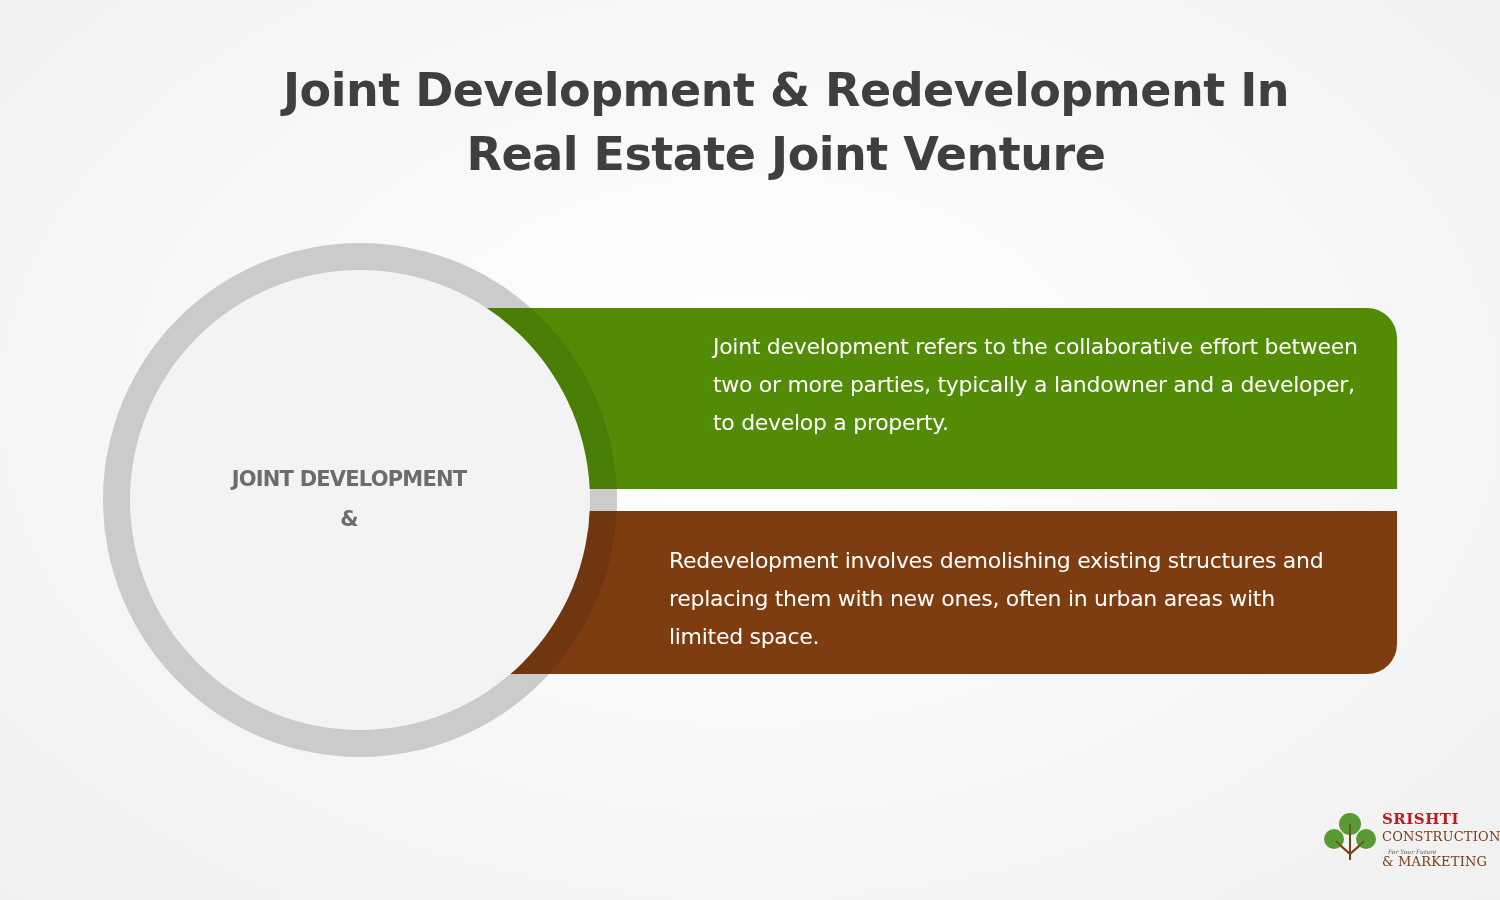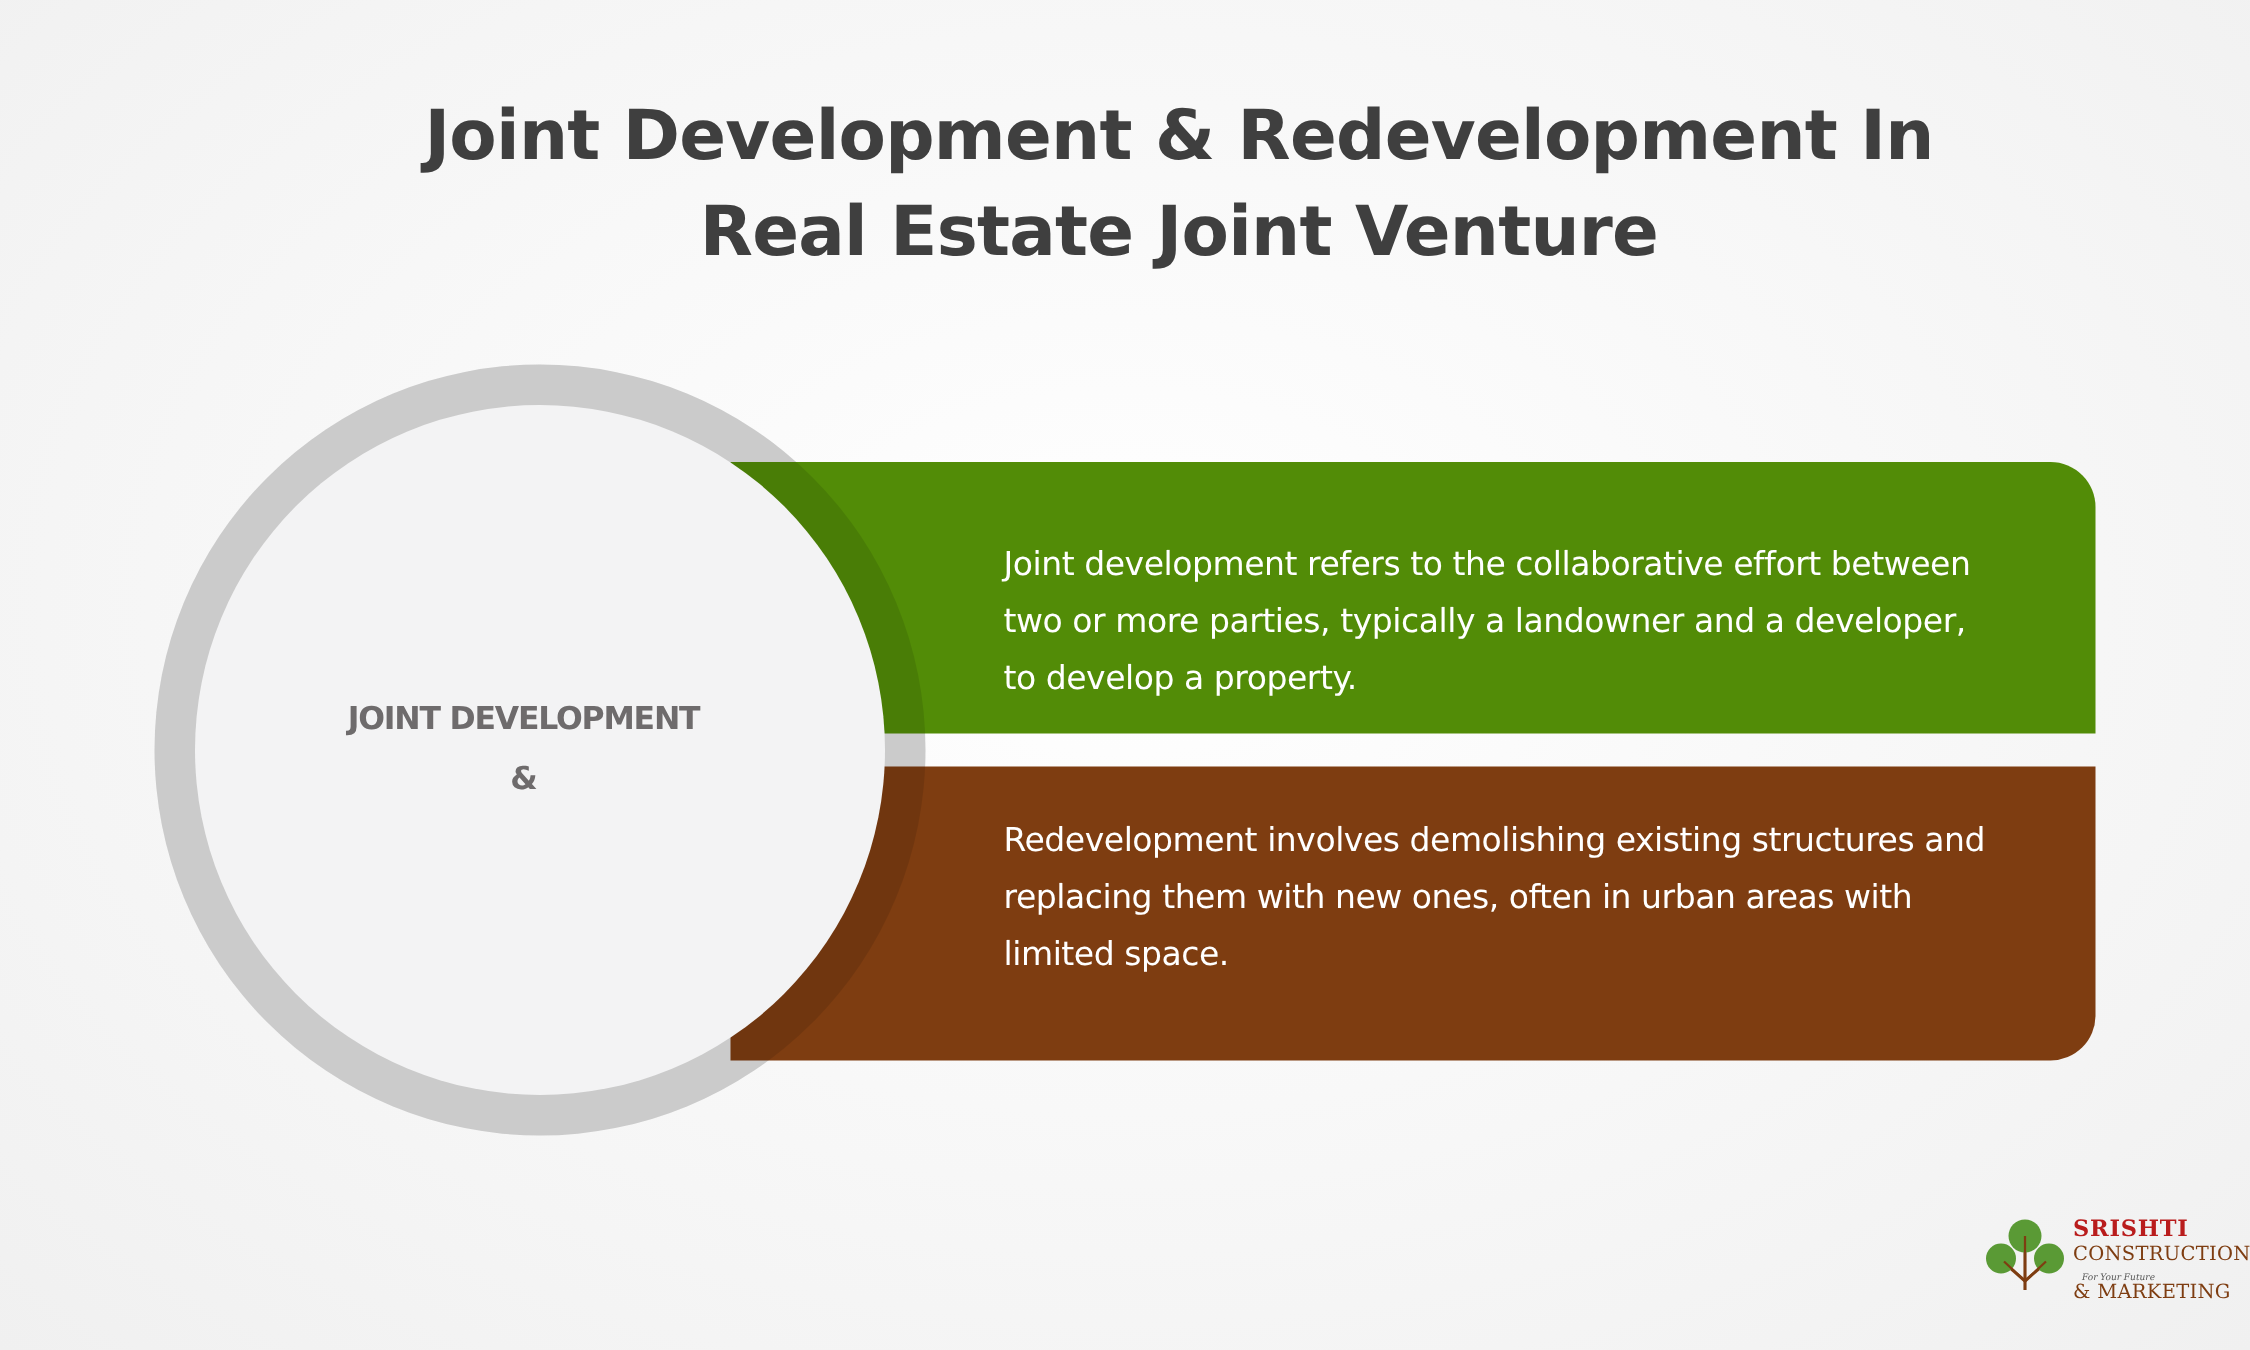--- a/index.html
+++ b/index.html
@@ -11,27 +11,27 @@
     .title {
       position: absolute; left: 0; top: 58px; width: 1500px;
       text-align: center; color: #3f3f3f;
       font-family: "DejaVu Sans", sans-serif; font-weight: bold;
       font-size: 46px; line-height: 64px; letter-spacing: -0.5px; margin-left: 36px;
     }
     .bar {
       position: absolute; left: 487px; width: 910px; height: 181px;
     }
     .bar-green { top: 308px; background: #528c07; border-top-right-radius: 30px; }
-    .bar-brown { top: 511px; background: #7e3d11; border-bottom-right-radius: 30px; height: 196px; }
+    .bar-brown { top: 511px; background: #7e3d11; border-bottom-right-radius: 30px; height: 163px; }
     .bar-text {
       position: absolute; left: 182px; width: 660px;
       color: #ffffff; font-family: "DejaVu Sans", sans-serif;
       font-size: 22px; line-height: 38px; letter-spacing: -0.3px;
     }
-    .bar-green .bar-text { top: 50px; }
+    .bar-green .bar-text { top: 20px; margin-left: 44px; }
     .bar-brown .bar-text { top: 31px; }
     .ring {
       position: absolute; left: 103px; top: 243px; width: 514px; height: 514px;
       border-radius: 50%; background: rgba(0,0,0,0.105);
     }
     .ring-base {
       position: absolute; left: 103px; top: 243px; width: 514px; height: 514px;
       border-radius: 50%; background: #e3e3e3;
     }
     .inner {

